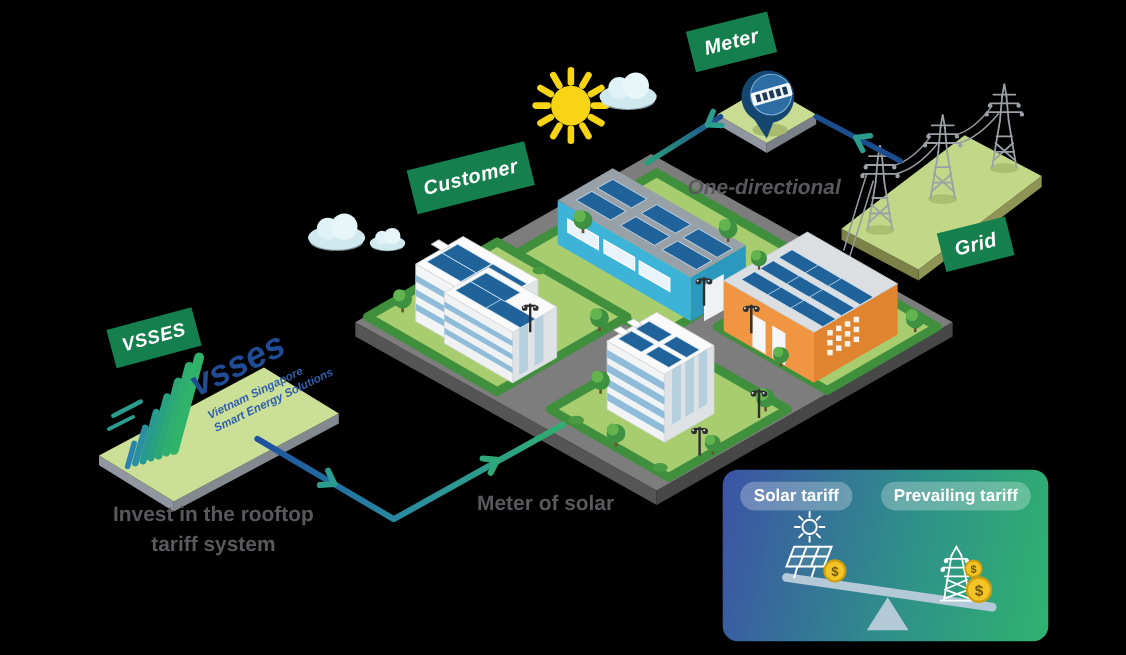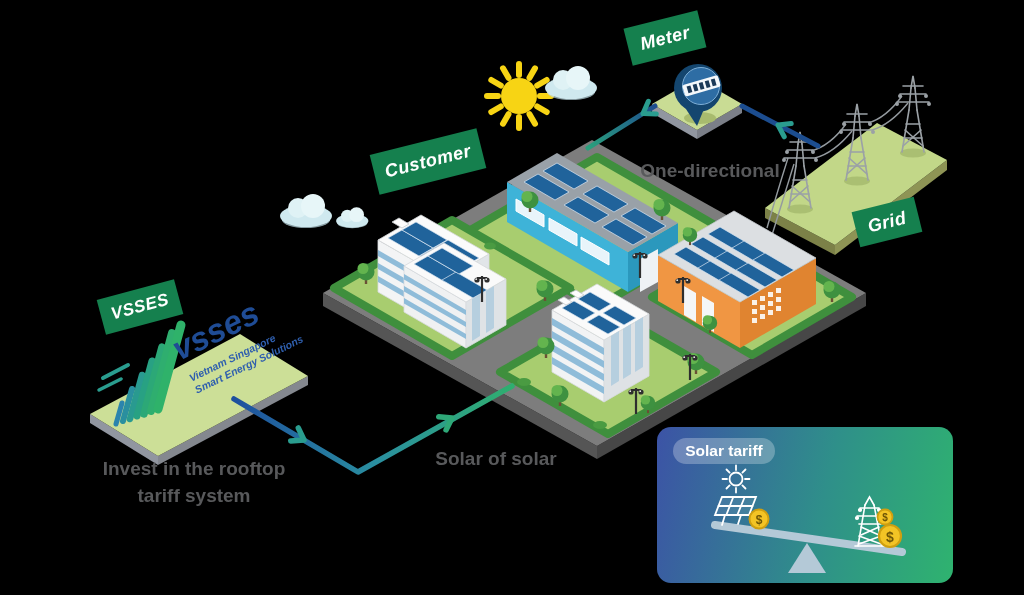--- a/index.html
+++ b/index.html
@@ -6,21 +6,21 @@
   .stage{position:relative;width:1024px;height:595px;background:#000;overflow:hidden;
          font-family:"Liberation Sans", sans-serif;}
   .stage svg{position:absolute;left:0;top:0;}
   .tag{position:absolute;background:#15804e;color:#fff;font-style:italic;font-weight:bold;
        display:flex;align-items:center;justify-content:center;letter-spacing:.5px;}
   .tag-vsses{left:100px;top:289px;width:80px;height:36px;font-size:17px;transform:rotate(-15deg);}
   .tag-customer{left:373px;top:141px;width:110px;height:41px;font-size:18px;transform:rotate(-14deg);}
   .tag-meter{left:627px;top:19px;width:76px;height:38px;font-size:18px;transform:rotate(-14deg);}
   .tag-grid{left:855px;top:204px;width:64px;height:36px;font-size:18px;transform:rotate(-14deg);}
   .flow-text{position:absolute;color:#58595b;font-weight:bold;font-size:19px;line-height:27px;text-align:center;}
-  .t-onedir{left:625px;top:157px;width:170px;text-align:center;}
+  .t-onedir{left:625px;top:157px;width:170px;text-align:left;font-style:italic;}
   .t-invest{left:84px;top:455px;width:220px;}
   .t-sales{left:408px;top:445px;width:176px;}
   .logo-word{position:absolute;left:166px;top:334px;color:#1f4c95;font-weight:bold;font-style:italic;
              font-size:33px;letter-spacing:0px;transform:rotate(-26deg);transform-origin:left top;}
   .logo-tag{position:absolute;left:187px;top:373px;color:#2f5fae;font-weight:bold;font-style:italic;
             font-size:10.5px;line-height:13px;transform:rotate(-26deg);transform-origin:left top;}
   .tariff-panel{position:absolute;left:657px;top:427px;width:296px;height:156px;border-radius:14px;
                 background:linear-gradient(102deg,#3c53a6 0%,#2f8f8a 55%,#2fb36f 100%);}
   .pill{position:absolute;top:11px;height:26px;border-radius:13px;background:rgba(255,255,255,.27);
         color:#fff;font-weight:600;font-size:15.5px;display:flex;align-items:center;justify-content:center;}
@@ -339,31 +339,32 @@
 <div class="tag tag-customer">Customer</div>
 <div class="tag tag-meter">Meter</div>
 <div class="tag tag-grid">Grid</div>
 
 <div class="flow-text t-onedir">One-directional</div>
 <div class="flow-text t-invest">
   <div>Invest in the rooftop</div>
   <div>tariff system</div>
 </div>
 <div class="flow-text t-sales">
-  <div>Solar of solar</div>
+  <div>Meter of solar</div>
 </div>
 
 <div class="logo-word">vsses</div>
 <div class="logo-tag">
   <div>Vietnam Singapore</div>
   <div>Smart Energy Solutions</div>
 </div>
 
 <div class="tariff-panel">
   <div class="pill pill-left">Solar tariff</div>
+  <div class="pill pill-right">Prevailing tariff</div>
   <svg width="296" height="156" viewBox="0 0 296 156">
 
     <line x1="58" y1="98" x2="245" y2="125" stroke="#b4c9d7" stroke-width="8" stroke-linecap="round"></line>
     <path d="M 150,116 L 131,146 L 169,146 Z" fill="#b4c9d7"></path>
 
     <g stroke="#ffffff" stroke-width="1.8" stroke-linecap="round" fill="none">
       <circle cx="79" cy="52" r="6.5"></circle>
       <line x1="79" y1="43" x2="79" y2="38.5"></line>
           <line x1="85.4" y1="45.6" x2="88.5" y2="42.5"></line>
       <line x1="88" y1="52" x2="92.5" y2="52"></line>

